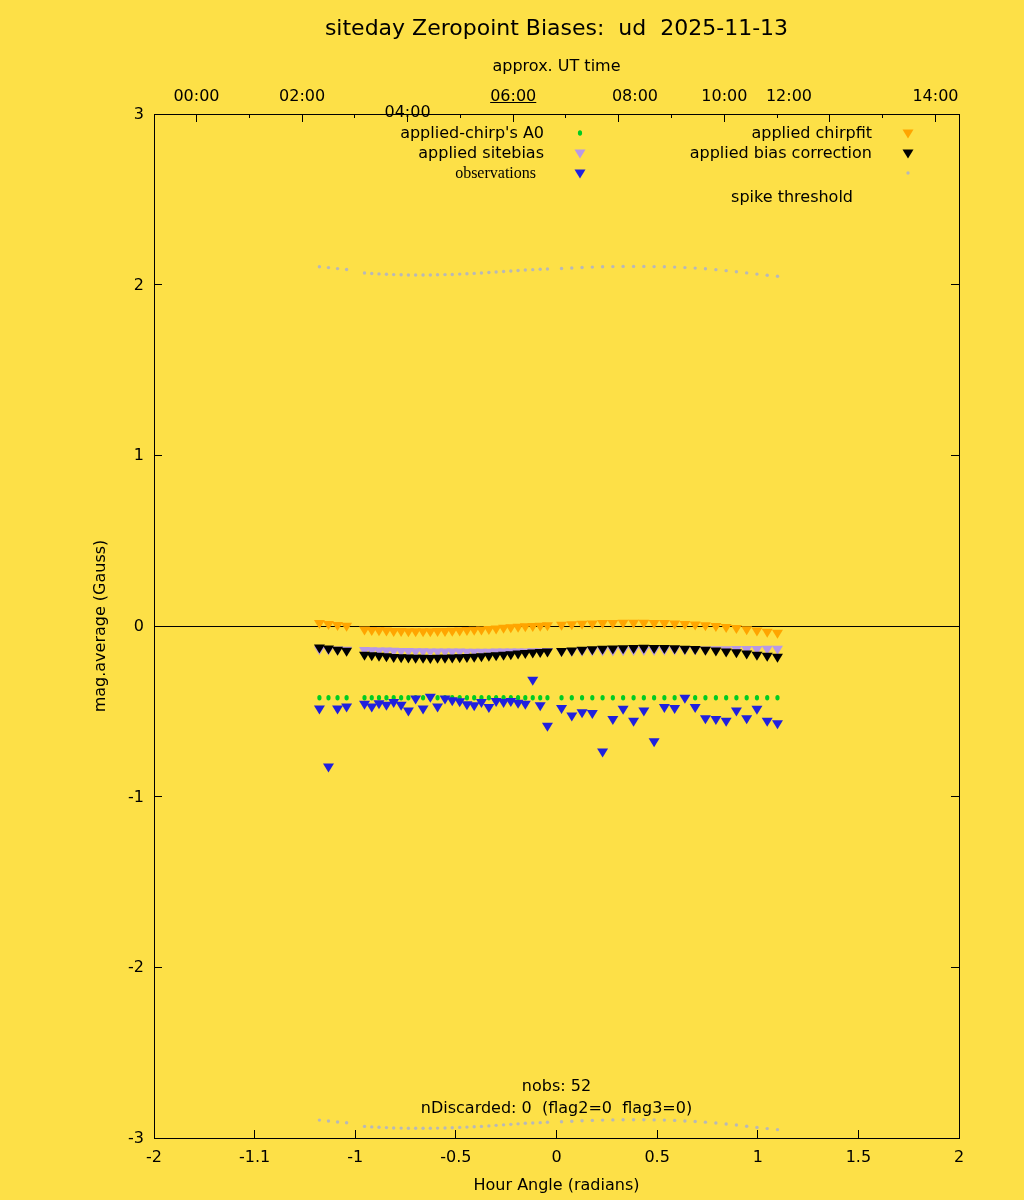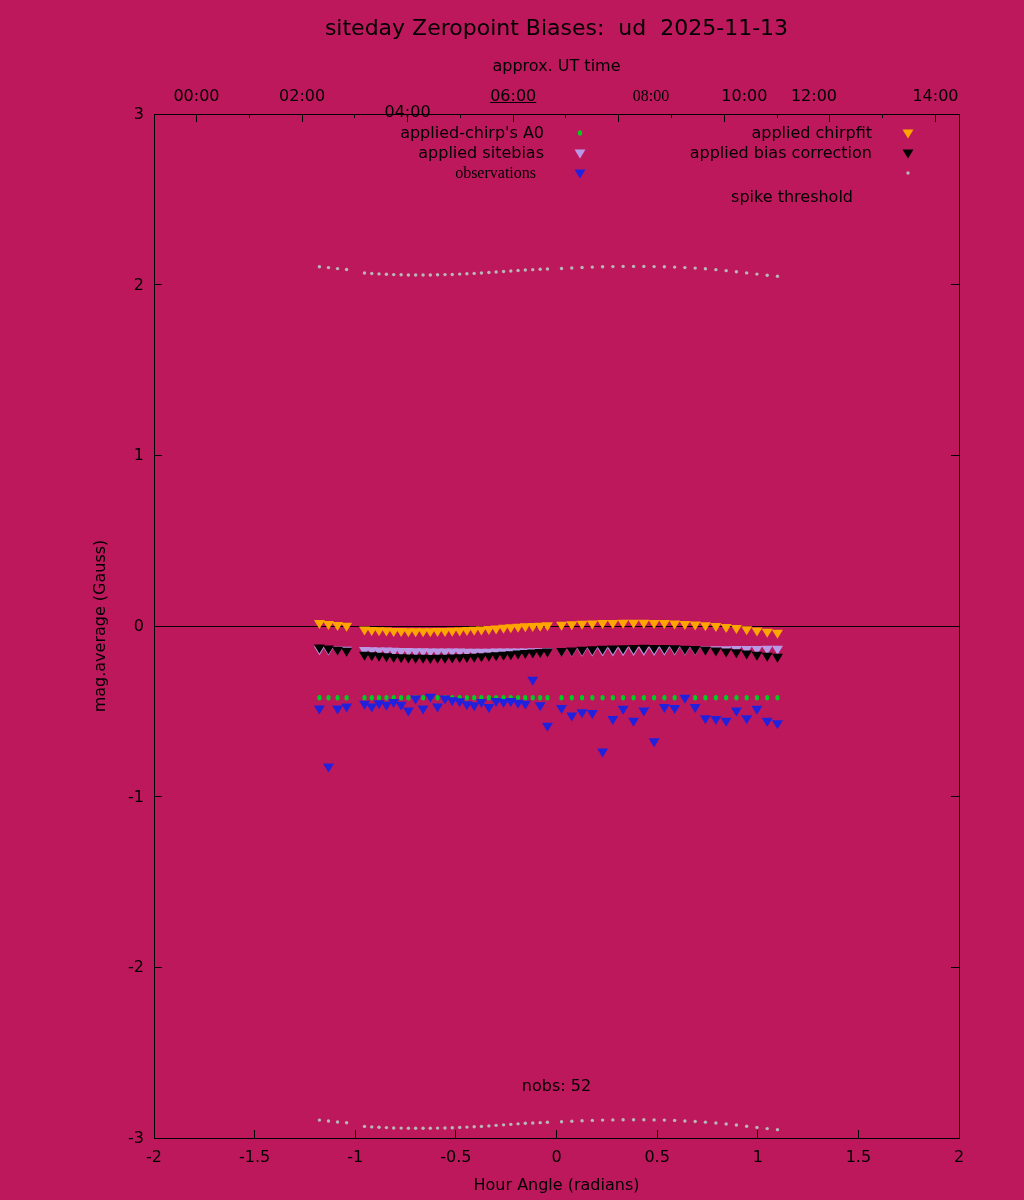--- a/index.html
+++ b/index.html
@@ -1,16 +1,16 @@
 <!DOCTYPE html>
 <html><head>
 <meta charset="utf-8">
 <style>
   html,body{margin:0;padding:0;background:#ffffff;}
-  #page{position:relative;width:1024px;height:1200px;background:#be185d;overflow:hidden;
+  #page{position:relative;width:1024px;height:1200px;background:#fde047;overflow:hidden;
         font-family:"DejaVu Sans","Liberation Sans",sans-serif;color:#000;}
   .abs{position:absolute;}
   .pre{white-space:pre;}
   #title{top:13px;left:154px;width:805px;height:30px;text-align:center;font-size:22px;line-height:30px;}
   #x2label{top:56px;left:154px;width:805px;height:20px;text-align:center;font-size:16px;line-height:20px;}
   #xlabel{top:1175px;left:154px;width:805px;height:20px;text-align:center;font-size:16px;line-height:20px;}
   #ylabel{left:100px;top:626px;transform:translate(-50%,-50%) rotate(-90deg);white-space:nowrap;
           font-size:16px;line-height:20px;}
   .tick-label{position:absolute;font-size:16px;line-height:20px;height:20px;}
   .xtick{width:60px;text-align:center;transform:translateX(-50%);top:1147px;}
@@ -458,37 +458,38 @@
   <div class="legend-label" style="left:296px;top:163px;font-family:Liberation Serif, serif;">observations</div>
   <span class="legend-marker" style="left:572px;top:165px;"><svg width="16" height="16">
         <polygon points="2.5,4.5 13.5,4.5 8,13.5" fill="#2020DD"></polygon>
       </svg></span>
   <div class="legend-label" style="left:613px;top:163px;margin-top:24px;">spike threshold</div>
   <span class="legend-marker" style="left:900px;top:165px;"><svg width="16" height="16">
         <circle cx="8" cy="8" r="1.7" fill="#B8B8B8"></circle>
       </svg></span>
 
   <div class="ann pre" style="top:1076px;">nobs: 52</div>
+  <div class="ann pre" style="top:1098px;">nDiscarded: 0  (flag2=0  flag3=0)</div>
 <div class="tick-label xtick" style="left: 154px;">-2</div>
-    <div class="tick-label xtick" style="left: 254.625px;">-1.5</div>
+    <div class="tick-label xtick" style="left: 254.625px;">-1.1</div>
     <div class="tick-label xtick" style="left: 355.25px;">-1</div>
     <div class="tick-label xtick" style="left: 455.875px;">-0.5</div>
     <div class="tick-label xtick" style="left: 556.5px;">0</div>
     <div class="tick-label xtick" style="left: 657.125px;">0.5</div>
     <div class="tick-label xtick" style="left: 757.75px;">1</div>
     <div class="tick-label xtick" style="left: 858.375px;">1.5</div>
     <div class="tick-label xtick" style="left: 959px;">2</div>
     <div class="tick-label ytick" style="top: 1128px;">-3</div>
     <div class="tick-label ytick" style="top: 957.333px;">-2</div>
     <div class="tick-label ytick" style="top: 786.667px;">-1</div>
     <div class="tick-label ytick" style="top: 616px;">0</div>
     <div class="tick-label ytick" style="top: 445.333px;">1</div>
     <div class="tick-label ytick" style="top: 274.667px;">2</div>
     <div class="tick-label ytick" style="top: 104px;">3</div>
     <div class="tick-label x2tick" style="left: 196.464px;">00:00</div>
     <div class="tick-label x2tick" style="left: 302.12px;">02:00</div>
     <div class="tick-label x2tick" style="left: 407.575px; margin-top: 16px;">04:00</div>
     <div class="tick-label x2tick" style="left: 513.231px; text-decoration: underline;">06:00</div>
-    <div class="tick-label x2tick" style="left: 651px; font-family: Liberation Serif, serif;">08:00</div>
-    <div class="tick-label x2tick" style="left: 724.342px; margin-left: 20px;">10:00</div>
-    <div class="tick-label x2tick" style="left: 814px;">12:00</div>
+    <div class="tick-label x2tick" style="left: 635px;">08:00</div>
+    <div class="tick-label x2tick" style="left: 724.342px;">10:00</div>
+    <div class="tick-label x2tick" style="left: 782px; text-align: right;">12:00</div>
     <div class="tick-label x2tick" style="left: 935.454px;">14:00</div>
   </div>
 
 </body></html>

